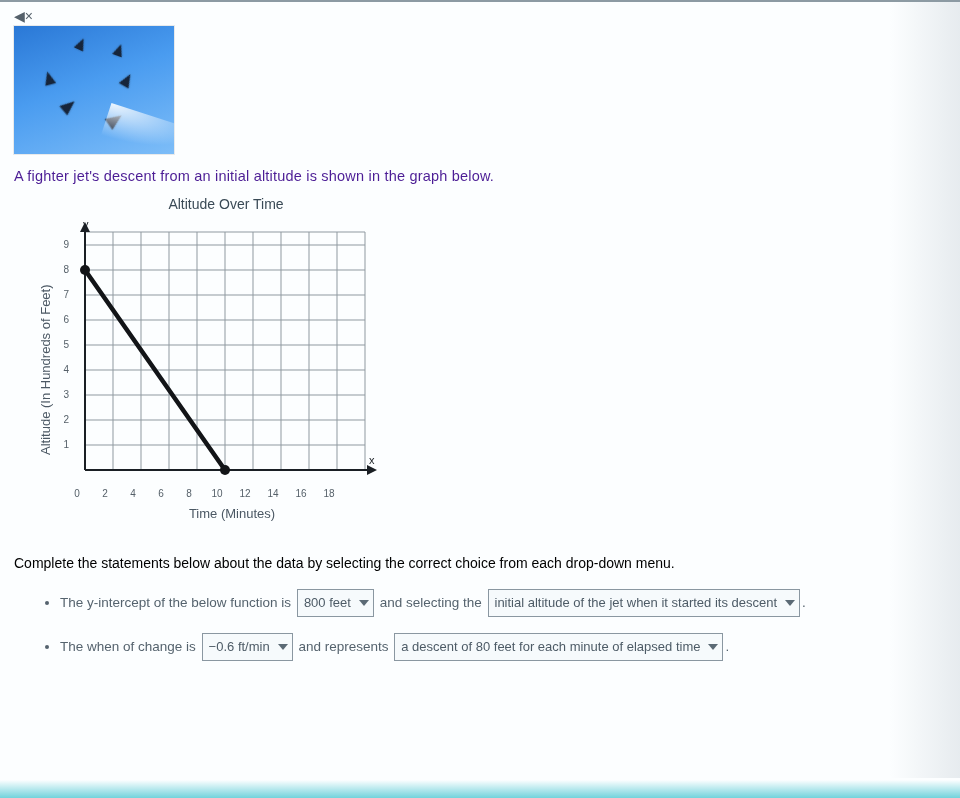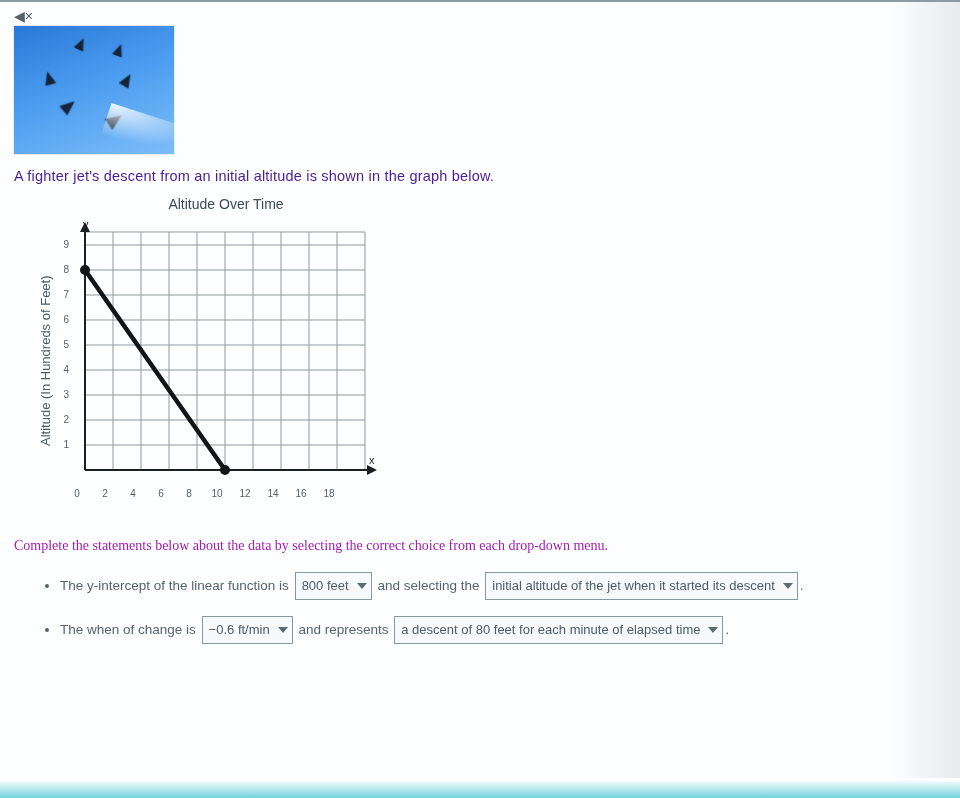--- a/index.html
+++ b/index.html
@@ -110,22 +110,21 @@
   .grid-line { stroke: #8f99a0; stroke-width: 1; }
   .arrow { fill: #1a1f24; }
   .data-line { stroke: #121417; stroke-width: 4.5; stroke-linecap: round; }
   .pt { fill: #121417; }
   .axislabel { font: 11px Arial; fill: #1a1f24; }
 
   
   .instr {
     margin-top: 34px;
     font-size: 14px;
-    color: #a21caf;
-    font-family: Liberation Serif, serif;
+    color: #000000;
   }
   ul.statements {
     list-style: disc;
     padding-left: 46px;
     margin-top: 18px;
   }
   ul.statements li {
     margin-bottom: 16px;
     font-size: 13.5px;
     color: #55636e;
@@ -234,29 +233,30 @@
           <span>2</span>
           <span>4</span>
           <span>6</span>
           <span>8</span>
           <span>10</span>
           <span>12</span>
           <span>14</span>
           <span>16</span>
           <span>18</span>
         </div>
+        <div class="xlabel">Time (Minutes)</div>
       </div>
     </div>
   </div>
 
   <div class="instr">Complete the statements below about the data by selecting the correct choice from each drop-down menu.</div>
 
   <ul class="statements">
     <li>
-      <span>The y-intercept of the linear function is</span>
+      <span>The y-intercept of the below function is</span>
       <span class="dd">
         <span>800 feet</span>
         <span class="chev"></span>
       </span>
       <span>and selecting the</span>
       <span class="dd">
         <span>initial altitude of the jet when it started its descent</span>
         <span class="chev"></span>
       </span><span>.</span>
     </li>

